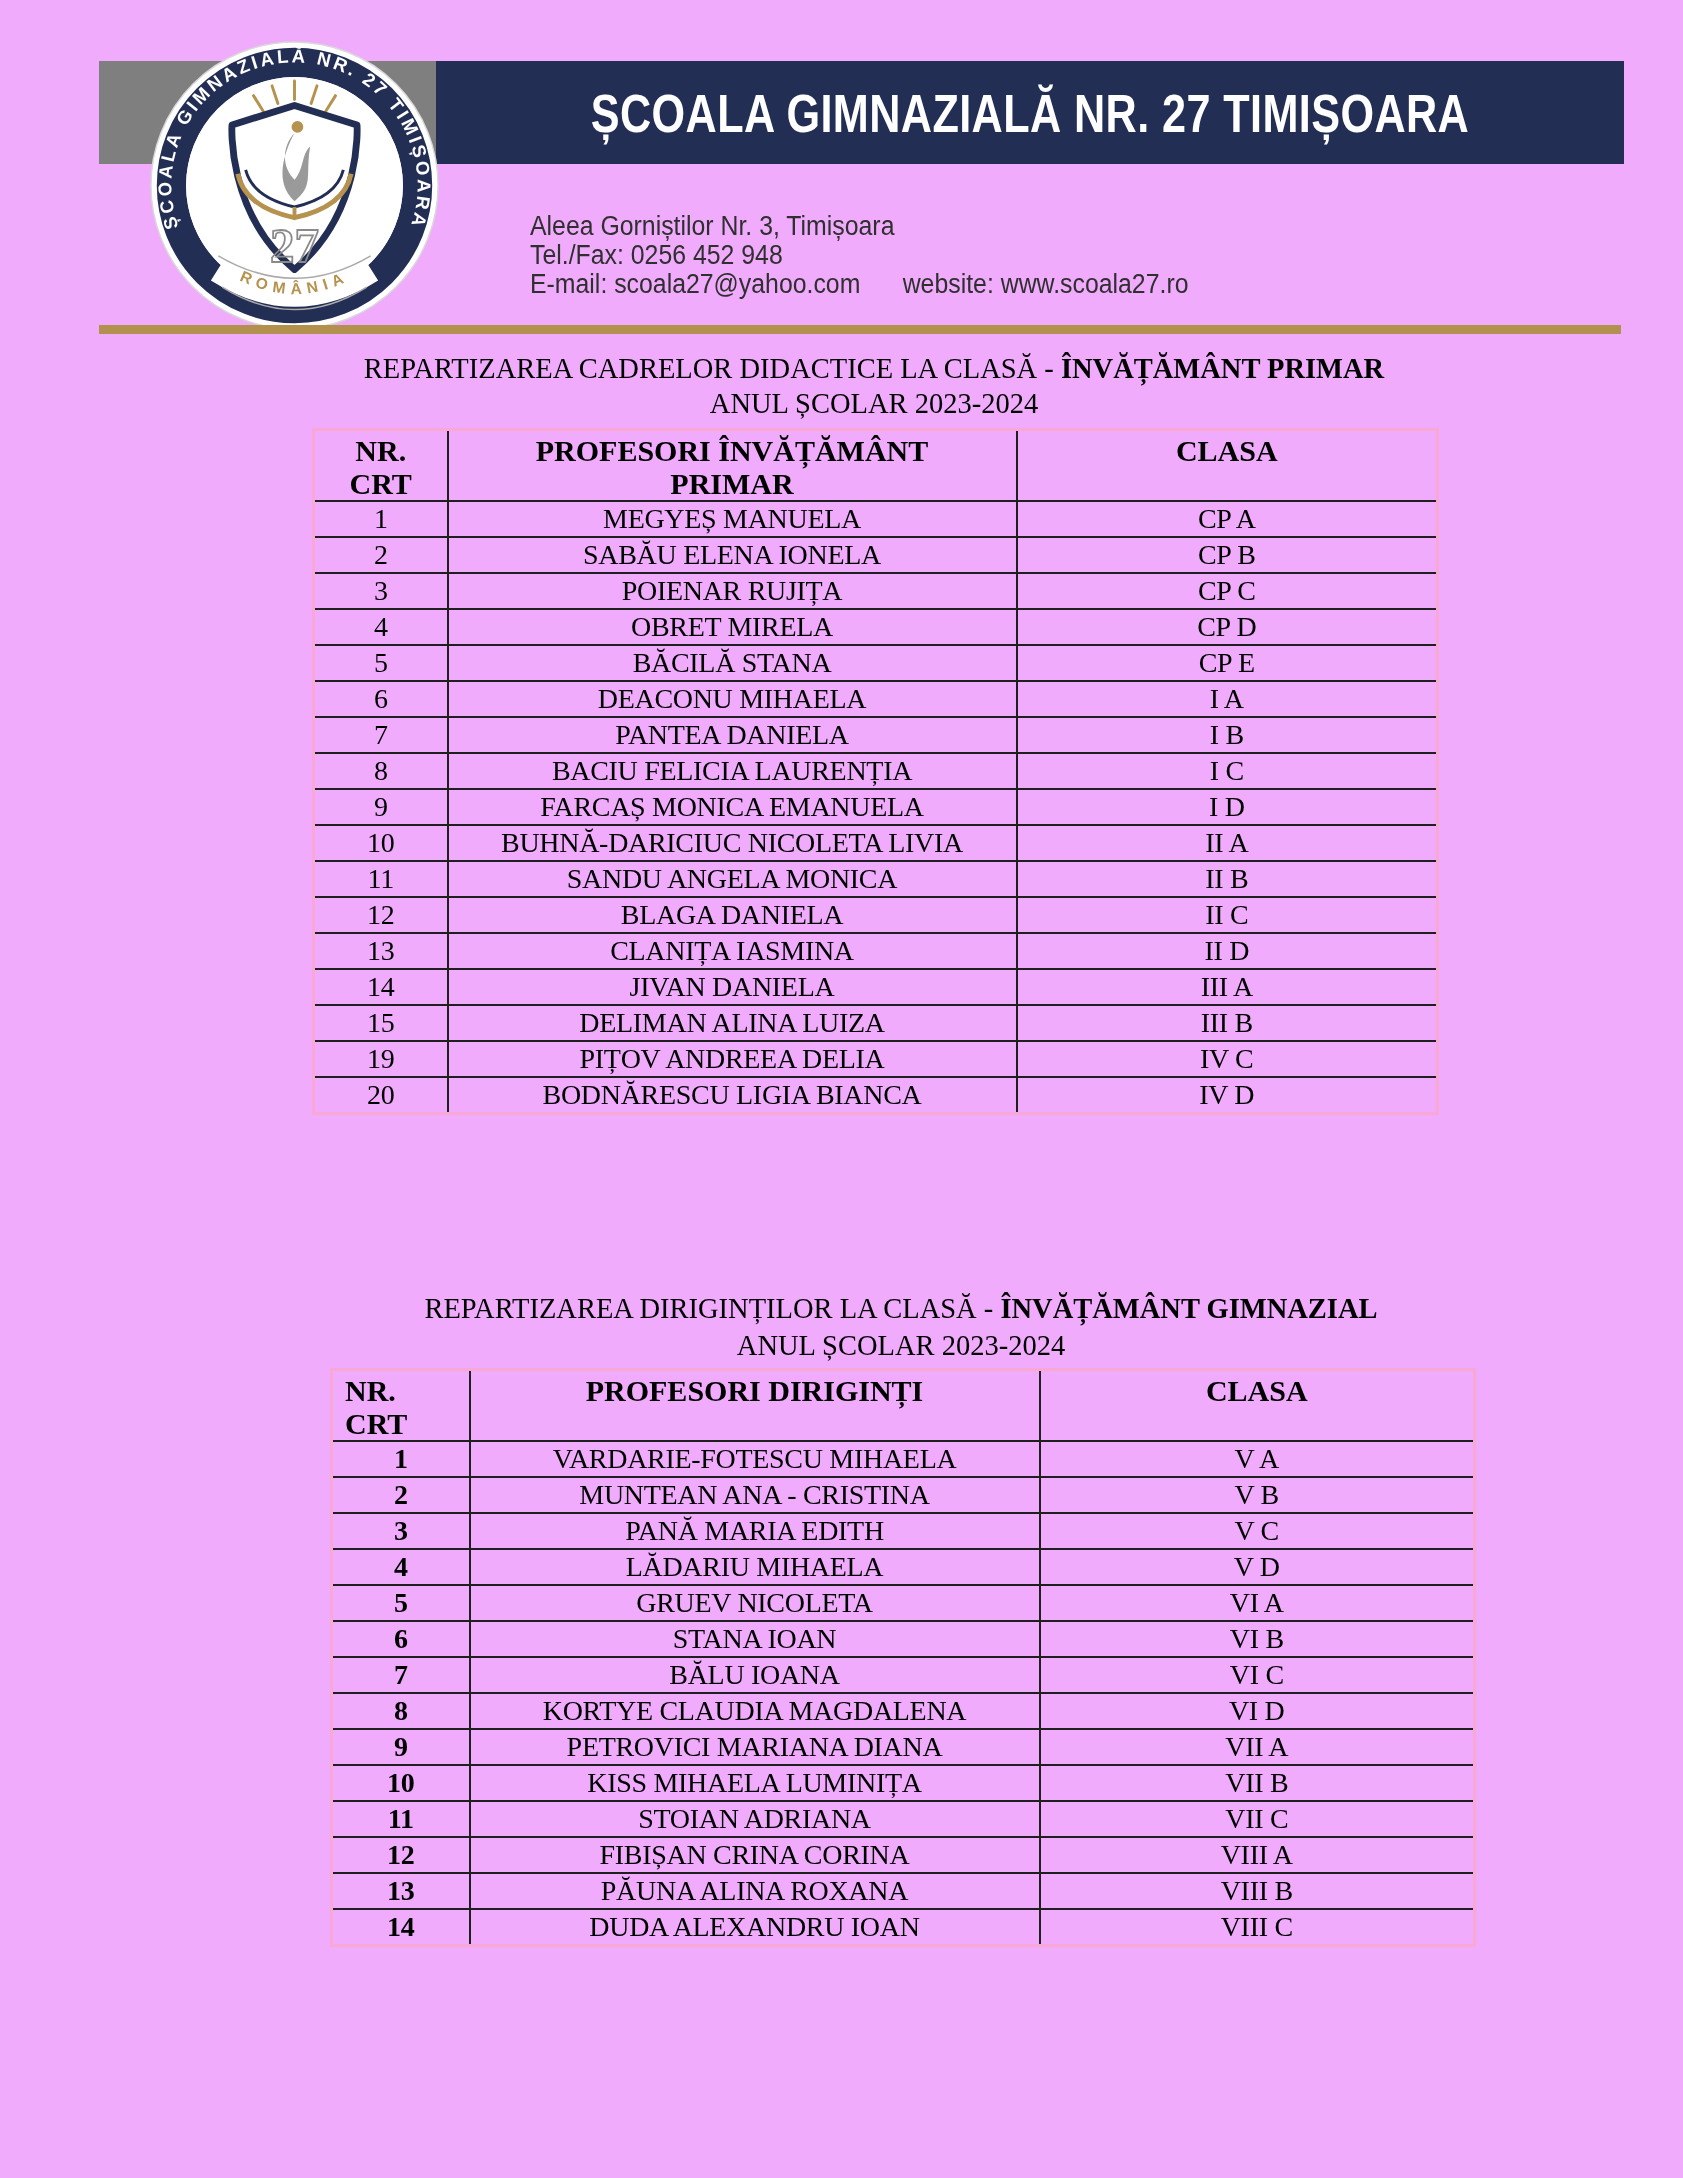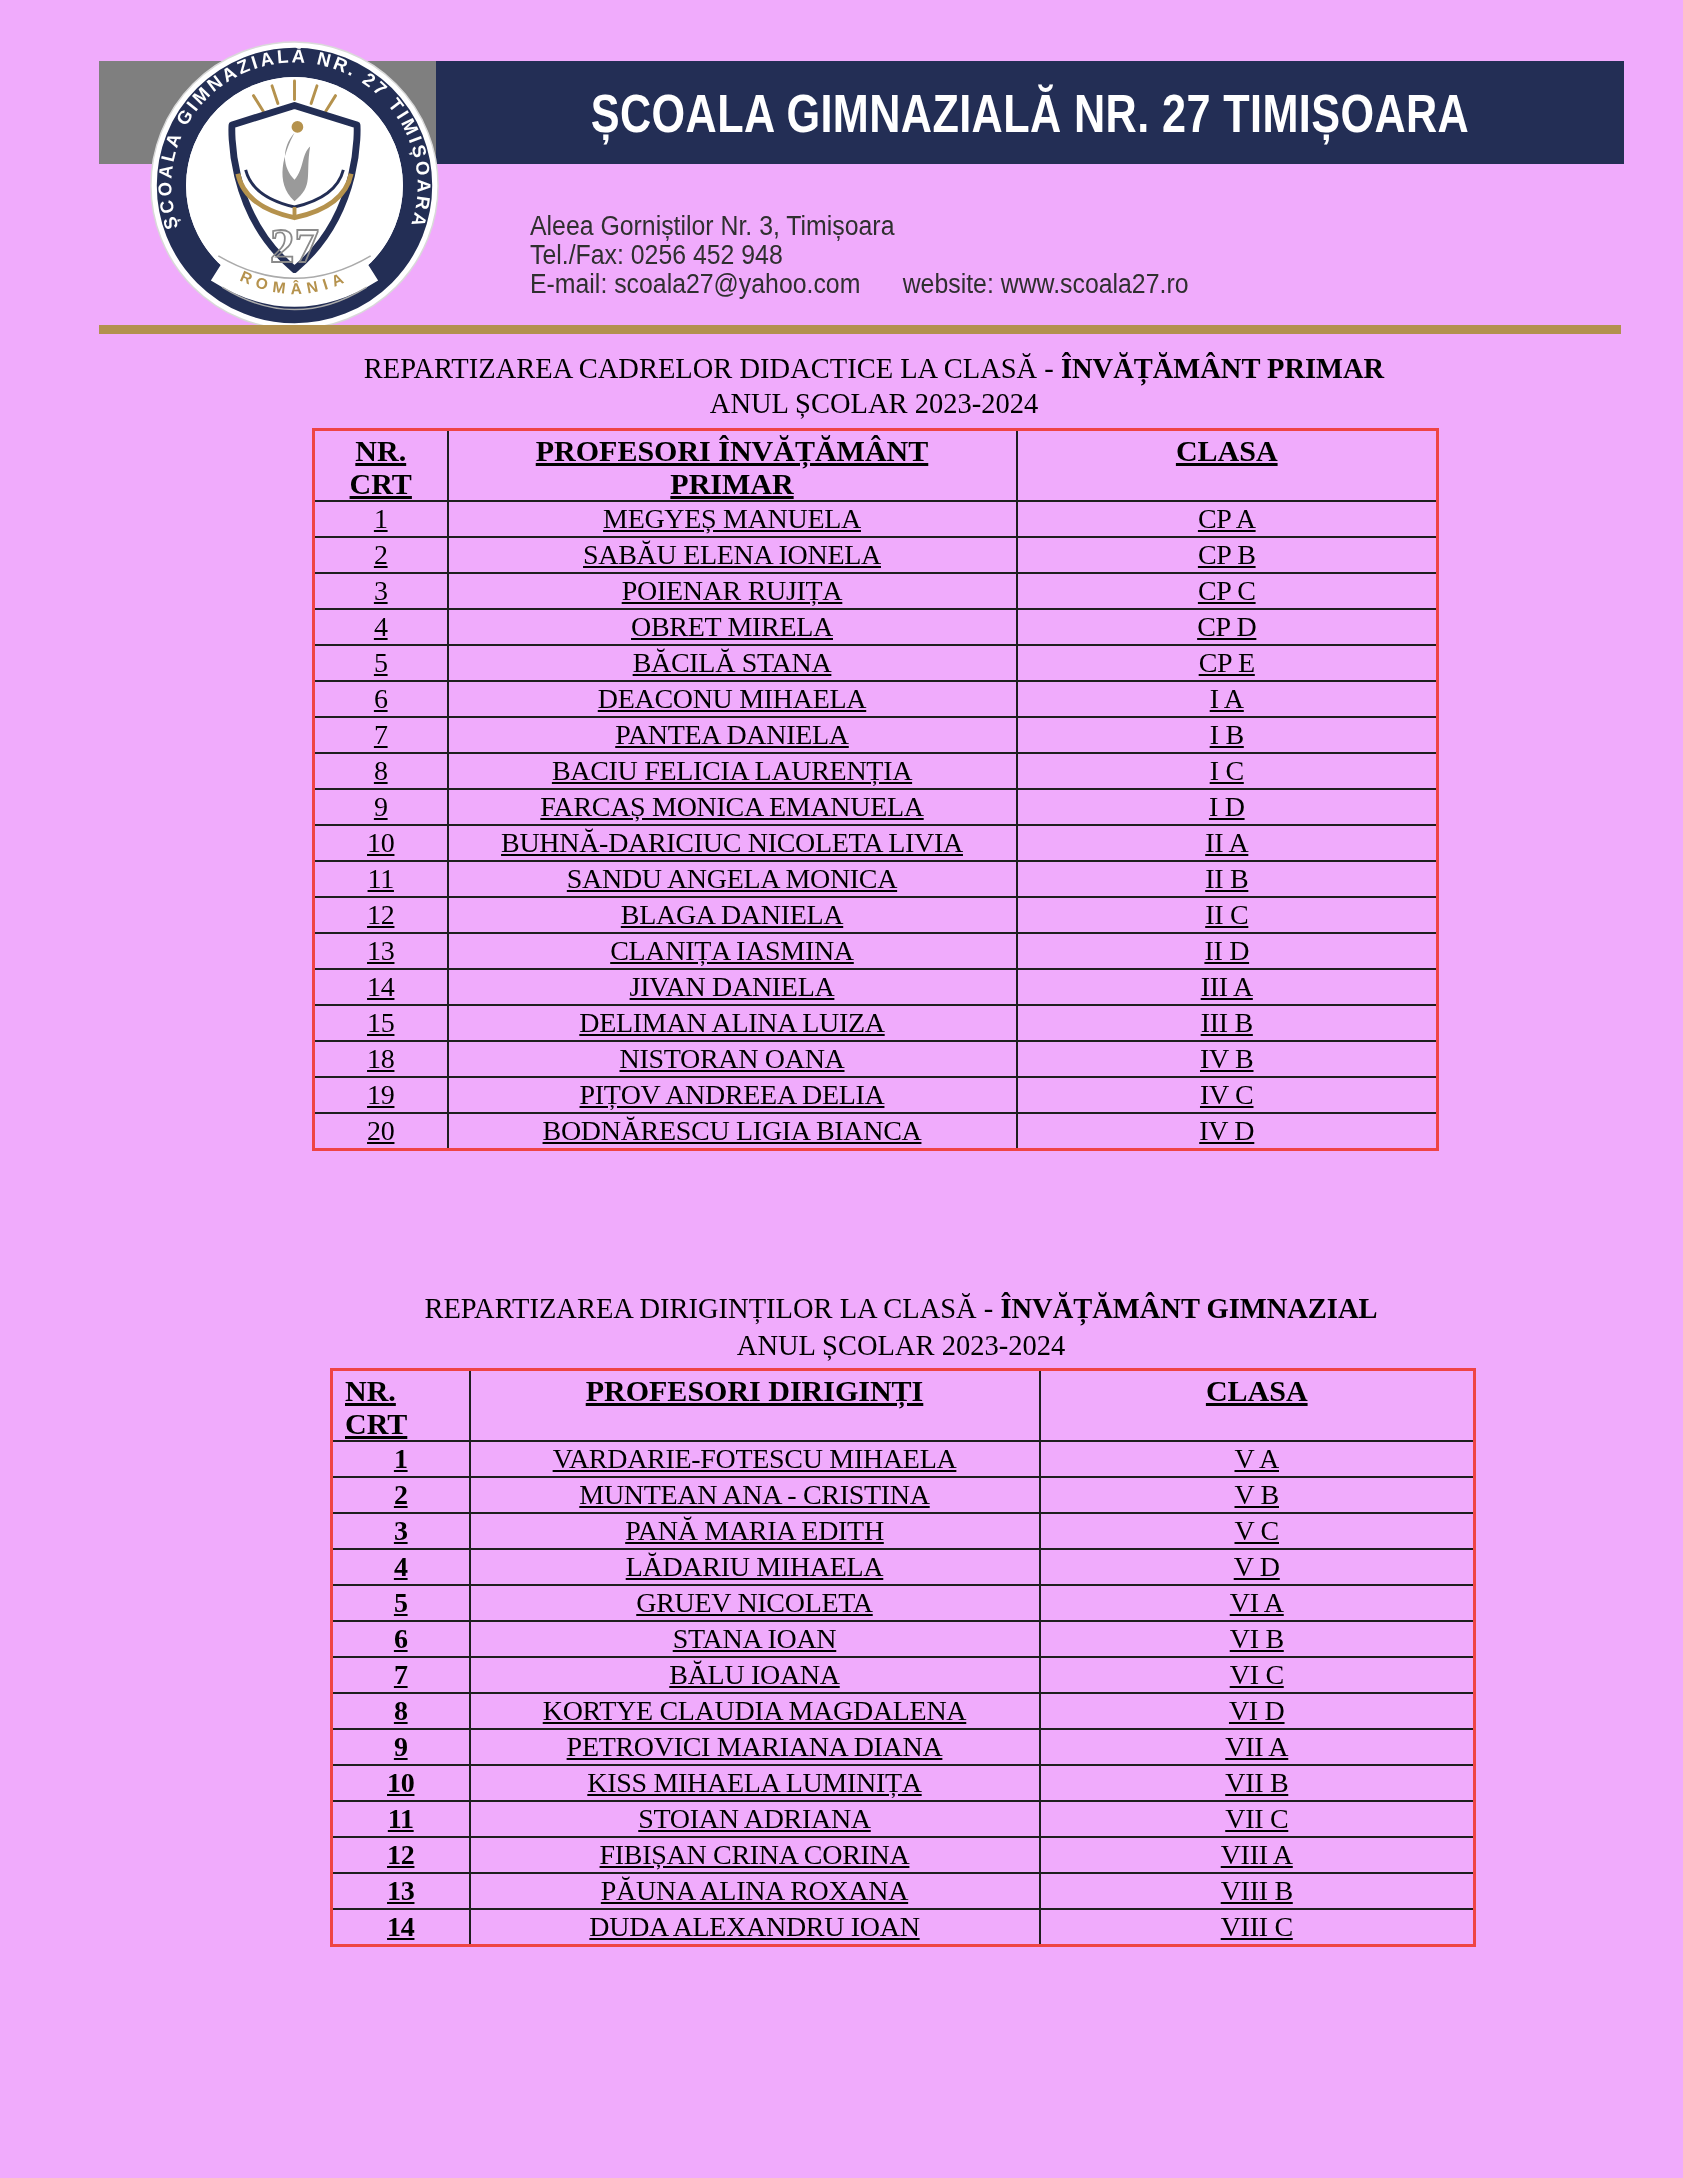--- a/index.html
+++ b/index.html
@@ -19,21 +19,21 @@
   .contact .web{margin-left:46px;}
   .gold-bar{position:absolute;left:99px;top:325px;width:1522px;height:9px;background:#b2914e;z-index:6;}
   
   .sec-title{position:absolute;text-align:center;font-size:30px;line-height:35px;}
   .sec-title .tline{display:block;white-space:nowrap;transform:scaleX(0.95);transform-origin:center;}
   .sec1{left:312px;width:1124px;top:350px;}
   .sec2{left:330px;width:1142px;top:1289px;line-height:37px;}
   .bold{font-weight:bold;}
   
   table.t{position:absolute;border-collapse:collapse;table-layout:fixed;
-          border:3px solid #ef4444;text-decoration:underline;}
+          border:3px solid #f9a8d4;}
   table.t1{left:312px;top:428px;width:1124px;}
   table.t2{left:330px;top:1368px;width:1142px;}
   table.t th,table.t td{border:2px solid #1f1f1f;padding:0;text-align:center;overflow:hidden;}
   table.t th{font-weight:bold;font-size:30px;vertical-align:top;line-height:33px;padding-top:3px;}
   table.t1 thead tr{height:69px;}
   table.t2 thead tr{height:67px;}
   table.t1 tbody tr{height:36px;}
   table.t2 tbody tr{height:36px;}
   table.t td{font-size:28px;vertical-align:middle;letter-spacing:-0.3px;line-height:30px;}
   table.t2 td.col-nr{font-weight:bold;}
@@ -199,25 +199,20 @@
           <td class="col-nr">14</td>
           <td class="col-name">JIVAN  DANIELA</td>
           <td class="col-clasa">III A</td>
         </tr>
         <tr>
           <td class="col-nr">15</td>
           <td class="col-name">DELIMAN  ALINA  LUIZA</td>
           <td class="col-clasa">III B</td>
         </tr>
         <tr>
-          <td class="col-nr">18</td>
-          <td class="col-name">NISTORAN  OANA</td>
-          <td class="col-clasa">IV B</td>
-        </tr>
-        <tr>
           <td class="col-nr">19</td>
           <td class="col-name">PIȚOV ANDREEA DELIA</td>
           <td class="col-clasa">IV C</td>
         </tr>
         <tr>
           <td class="col-nr">20</td>
           <td class="col-name">BODNĂRESCU LIGIA BIANCA</td>
           <td class="col-clasa">IV D</td>
         </tr>
       </tbody>

